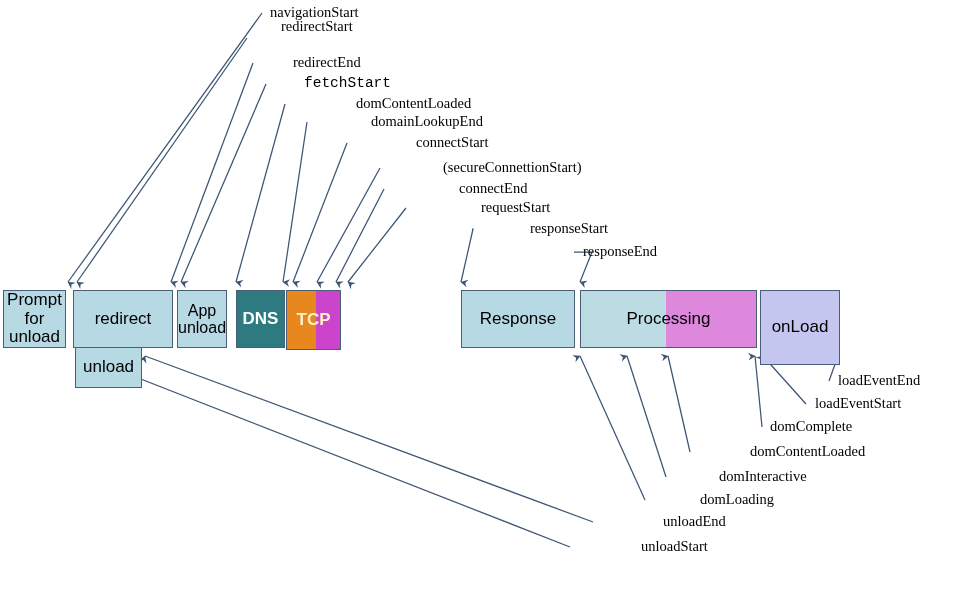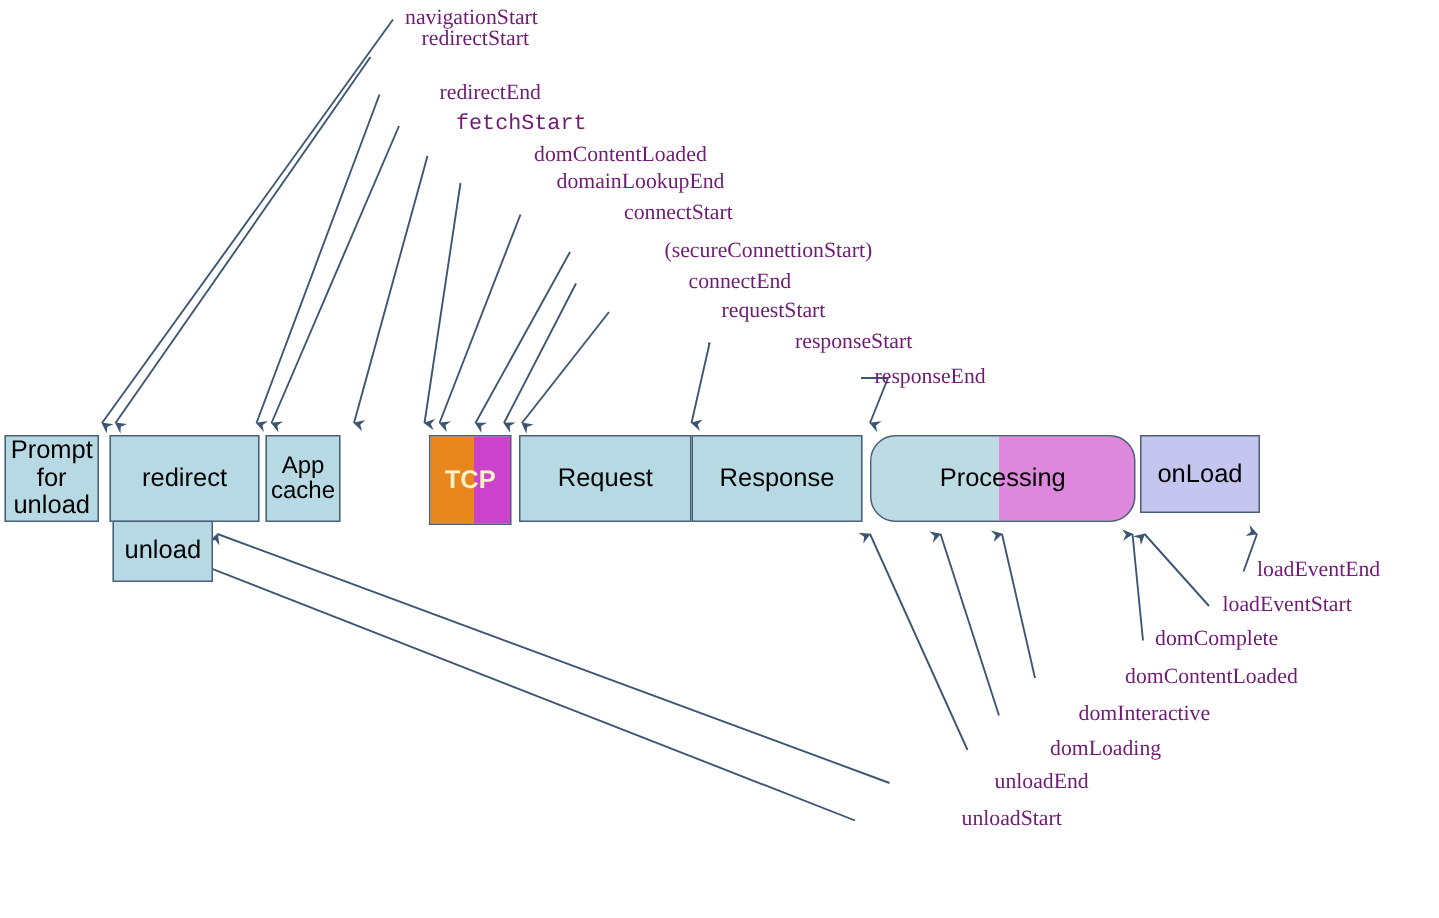--- a/index.html
+++ b/index.html
@@ -38,31 +38,30 @@
     color: #000000;
     line-height: 1.08;
     white-space: pre-line;
     z-index: 5;
   }
   .phase-box.light { background: #b6d9e3; }
   .phase-box.dns   { background: #2d7b80; color: #ffffff; font-weight: bold; }
   .phase-box.onload{ background: #c5c6ef; }
   .phase-box.split-proc {
     background: linear-gradient(to right, #bcdbe3 0px, #bcdbe3 85px, #dd87dd 85px, #dd87dd 100%);
-    border-radius: 17px;
   }
   .phase-box.split-tcp {
     background: linear-gradient(to right, #e8871e 0px, #e8871e 29px, #cc44cc 29px, #cc44cc 100%);
   }
   .phase-box.small { font-size: 16px; }
   .tick-label {
     position: absolute;
     font-family: "Liberation Serif", serif;
     font-size: 14.5px;
-    color: #701a75;
+    color: #000000;
     white-space: nowrap;
     z-index: 6;
   }
 </style>
 </head>
 <body>
 
 <div id="diagram">
 
   <svg class="layer" viewBox="0 0 959 612" xmlns="http://www.w3.org/2000/svg">
@@ -94,26 +93,26 @@
         <path d="M570,547 L82,356" marker-end="url(#arrowDown)"></path>
       </g>
   </svg>
 
   <div class="phase-box light" style="left:3px;top:290px;width:63px;height:58px;">Prompt
 for
 unload</div>
   <div class="phase-box light" style="left:73px;top:290px;width:100px;height:58px;">redirect</div>
   <div class="phase-box light" style="left:75px;top:347px;width:67px;height:41px;justify-content:flex-start;padding-left:7px;z-index:7;">unload</div>
   <div class="phase-box light small" style="left:177px;top:290px;width:50px;height:58px;">App
-cache</div>
+unload</div>
+  <div class="phase-box dns" style="left:236px;top:290px;width:49px;height:58px;">DNS</div>
   <div class="phase-box split-tcp" style="left:286px;top:290px;width:55px;height:60px;color:#fdf1c8;font-weight:bold;font-family:'Liberation Sans',sans-serif;text-align:center;">TCP</div>
-  <div class="phase-box light" style="left:346px;top:290px;width:115px;height:58px;">Request</div>
   <div class="phase-box light" style="left:461px;top:290px;width:114px;height:58px;">Response</div>
   <div class="phase-box split-proc" style="left:580px;top:290px;width:177px;height:58px;">Processing</div>
-  <div class="phase-box onload" style="left:760px;top:290px;width:80px;height:52px;">onLoad</div>
+  <div class="phase-box onload" style="left:760px;top:290px;width:80px;height:75px;">onLoad</div>
 
   <div id="labels">
       <div class="tick-label" style="left: 270px; top: 4px;">navigationStart</div>
       <div class="tick-label" style="left: 281px; top: 18px;">redirectStart</div>
       <div class="tick-label" style="left: 293px; top: 54px;">redirectEnd</div>
       <div class="tick-label" style="left: 304px; top: 75px; font-family: Liberation Mono, monospace;">fetchStart</div>
       <div class="tick-label" style="left: 356px; top: 95px;">domContentLoaded</div>
       <div class="tick-label" style="left: 371px; top: 113px;">domainLookupEnd</div>
       <div class="tick-label" style="left: 416px; top: 134px; text-align: center;">connectStart</div>
       <div class="tick-label" style="left: 443px; top: 159px;">(secureConnettionStart)</div>

